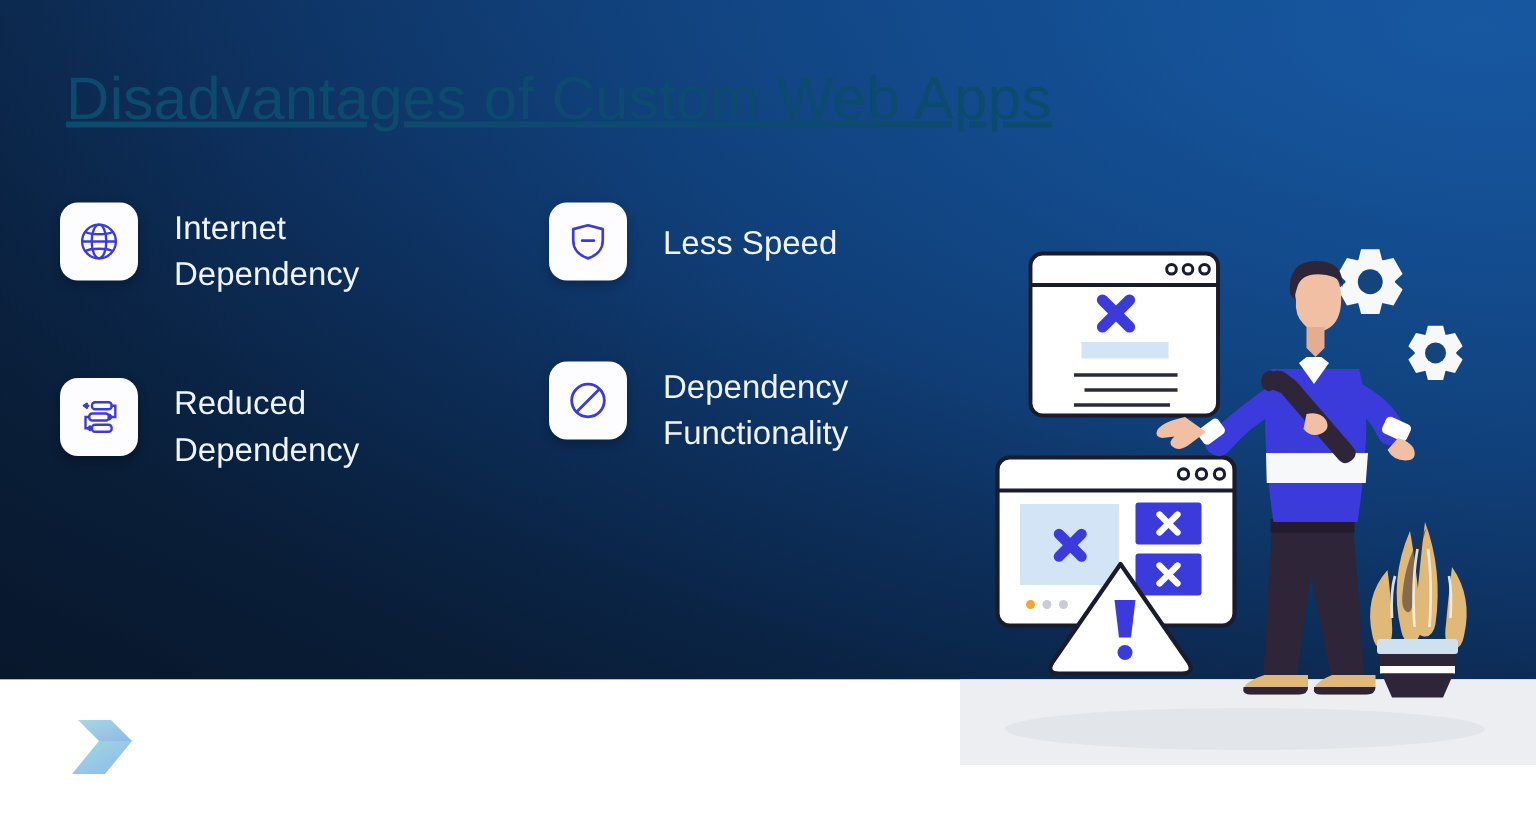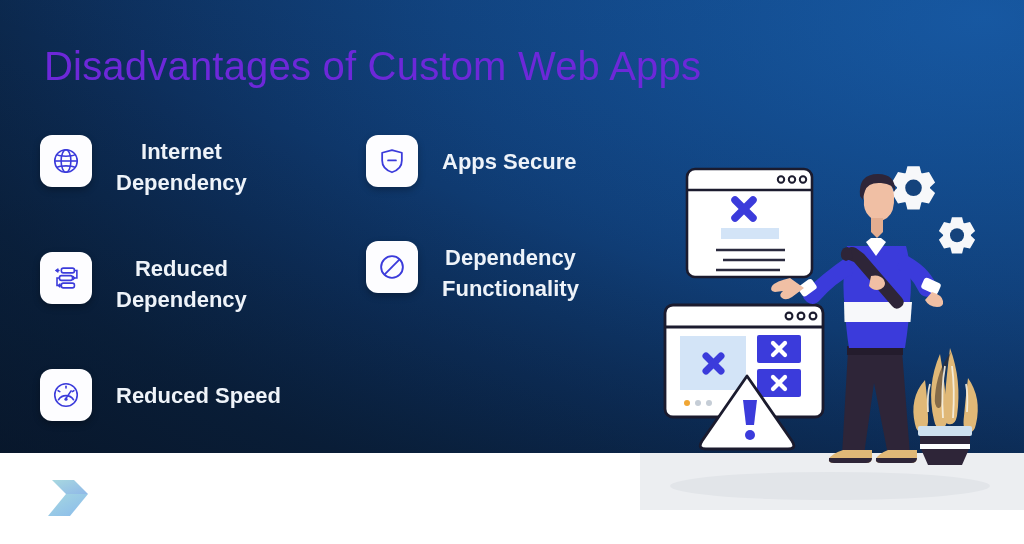--- a/index.html
+++ b/index.html
@@ -30,23 +30,24 @@
     pointer-events:none;
   }
 
   
   #page-title {
     position:absolute;
     left:44px; top:44px;
     font-size:40px;
     font-weight:400;
     letter-spacing:0.2px;
-    color:#6d28d9;
+    color:#0c4a6e;
     white-space:nowrap;
     z-index:6;
+    text-decoration:underline;
   }
 
   
   .feature-col { position:absolute; z-index:6; }
   #col-left  { left:40px;  top:135px; width:320px; }
   #col-right { left:366px; top:135px; width:300px; }
 
   .feature-item {
     position:relative;
     display:flex;
@@ -61,26 +62,25 @@
     border-radius:12px;
     background:#fdfdff;
     box-shadow:0 3px 7px rgba(0,0,0,0.28);
     display:flex; align-items:center; justify-content:center;
   }
   .icon-box svg { display:block; }
 
   .feature-label {
     margin-left:24px;
     font-size:22px;
-    font-weight:700;
+    font-weight:400;
     line-height:31px;
     color:#eef3f9;
     padding-top:1px;
     white-space:pre-line;
-    text-align:center;
   }
   .feature-item.single .feature-label { padding-top:0; }
 
   
   #illustration {
     position:absolute;
     left:640px; top:150px;
     width:384px; height:360px;
     z-index:5;
   }
@@ -134,47 +134,33 @@
           <path d="M8.4 8 H5.5"></path>
           <path d="M7.4 6.6 L5.6 8 L7.4 9.4"></path>
           <path d="M23.6 14.4 L25 16 L23.6 17.6"></path>
           <path d="M9.6 22.6 L8.1 24 L9.6 25.4"></path>
         </svg>
       </div>
       <div class="feature-label">Reduced
 Dependency</div>
     </div>
 
-    <div class="feature-item single">
-      <div class="icon-box">
-        <svg width="30" height="30" viewBox="0 0 32 32" fill="none" stroke="#3b3bdb" stroke-width="1.7" stroke-linecap="round">
-          <circle cx="16" cy="16" r="12"></circle>
-          <path d="M8 21 A9.6 9.6 0 0 1 24 21"></path>
-          <line x1="16" y1="19.6" x2="21.4" y2="11.6"></line>
-          <circle cx="16" cy="20.4" r="1.7" fill="#3b3bdb" stroke="none"></circle>
-          <line x1="16" y1="6.6" x2="16" y2="8.6"></line>
-          <line x1="7.6" y1="11.4" x2="9.4" y2="12.4"></line>
-          <line x1="24.4" y1="11.4" x2="22.6" y2="12.4"></line>
-        </svg>
-      </div>
-      <div class="feature-label">Reduced Speed</div>
-    </div>
 
   </div>
 
   <div id="col-right" class="feature-col">
 
     <div class="feature-item single">
       <div class="icon-box">
         <svg width="30" height="30" viewBox="0 0 32 32" fill="none" stroke="#3b3bdb" stroke-width="1.9" stroke-linejoin="round" stroke-linecap="round">
           <path d="M16 4.5 L26.5 7.2 V15.5 C26.5 22, 21.6 26.2, 16 28 C10.4 26.2, 5.5 22, 5.5 15.5 V7.2 Z"></path>
           <line x1="11.8" y1="15.4" x2="20.2" y2="15.4"></line>
         </svg>
       </div>
-      <div class="feature-label">Apps Secure</div>
+      <div class="feature-label">Less Speed</div>
     </div>
 
     <div class="feature-item">
       <div class="icon-box">
         <svg width="30" height="30" viewBox="0 0 32 32" fill="none" stroke="#3b3bdb" stroke-width="2" stroke-linecap="round">
           <circle cx="16" cy="16" r="11.6"></circle>
           <line x1="8.2" y1="23.8" x2="23.8" y2="8.2"></line>
         </svg>
       </div>
       <div class="feature-label">Dependency

